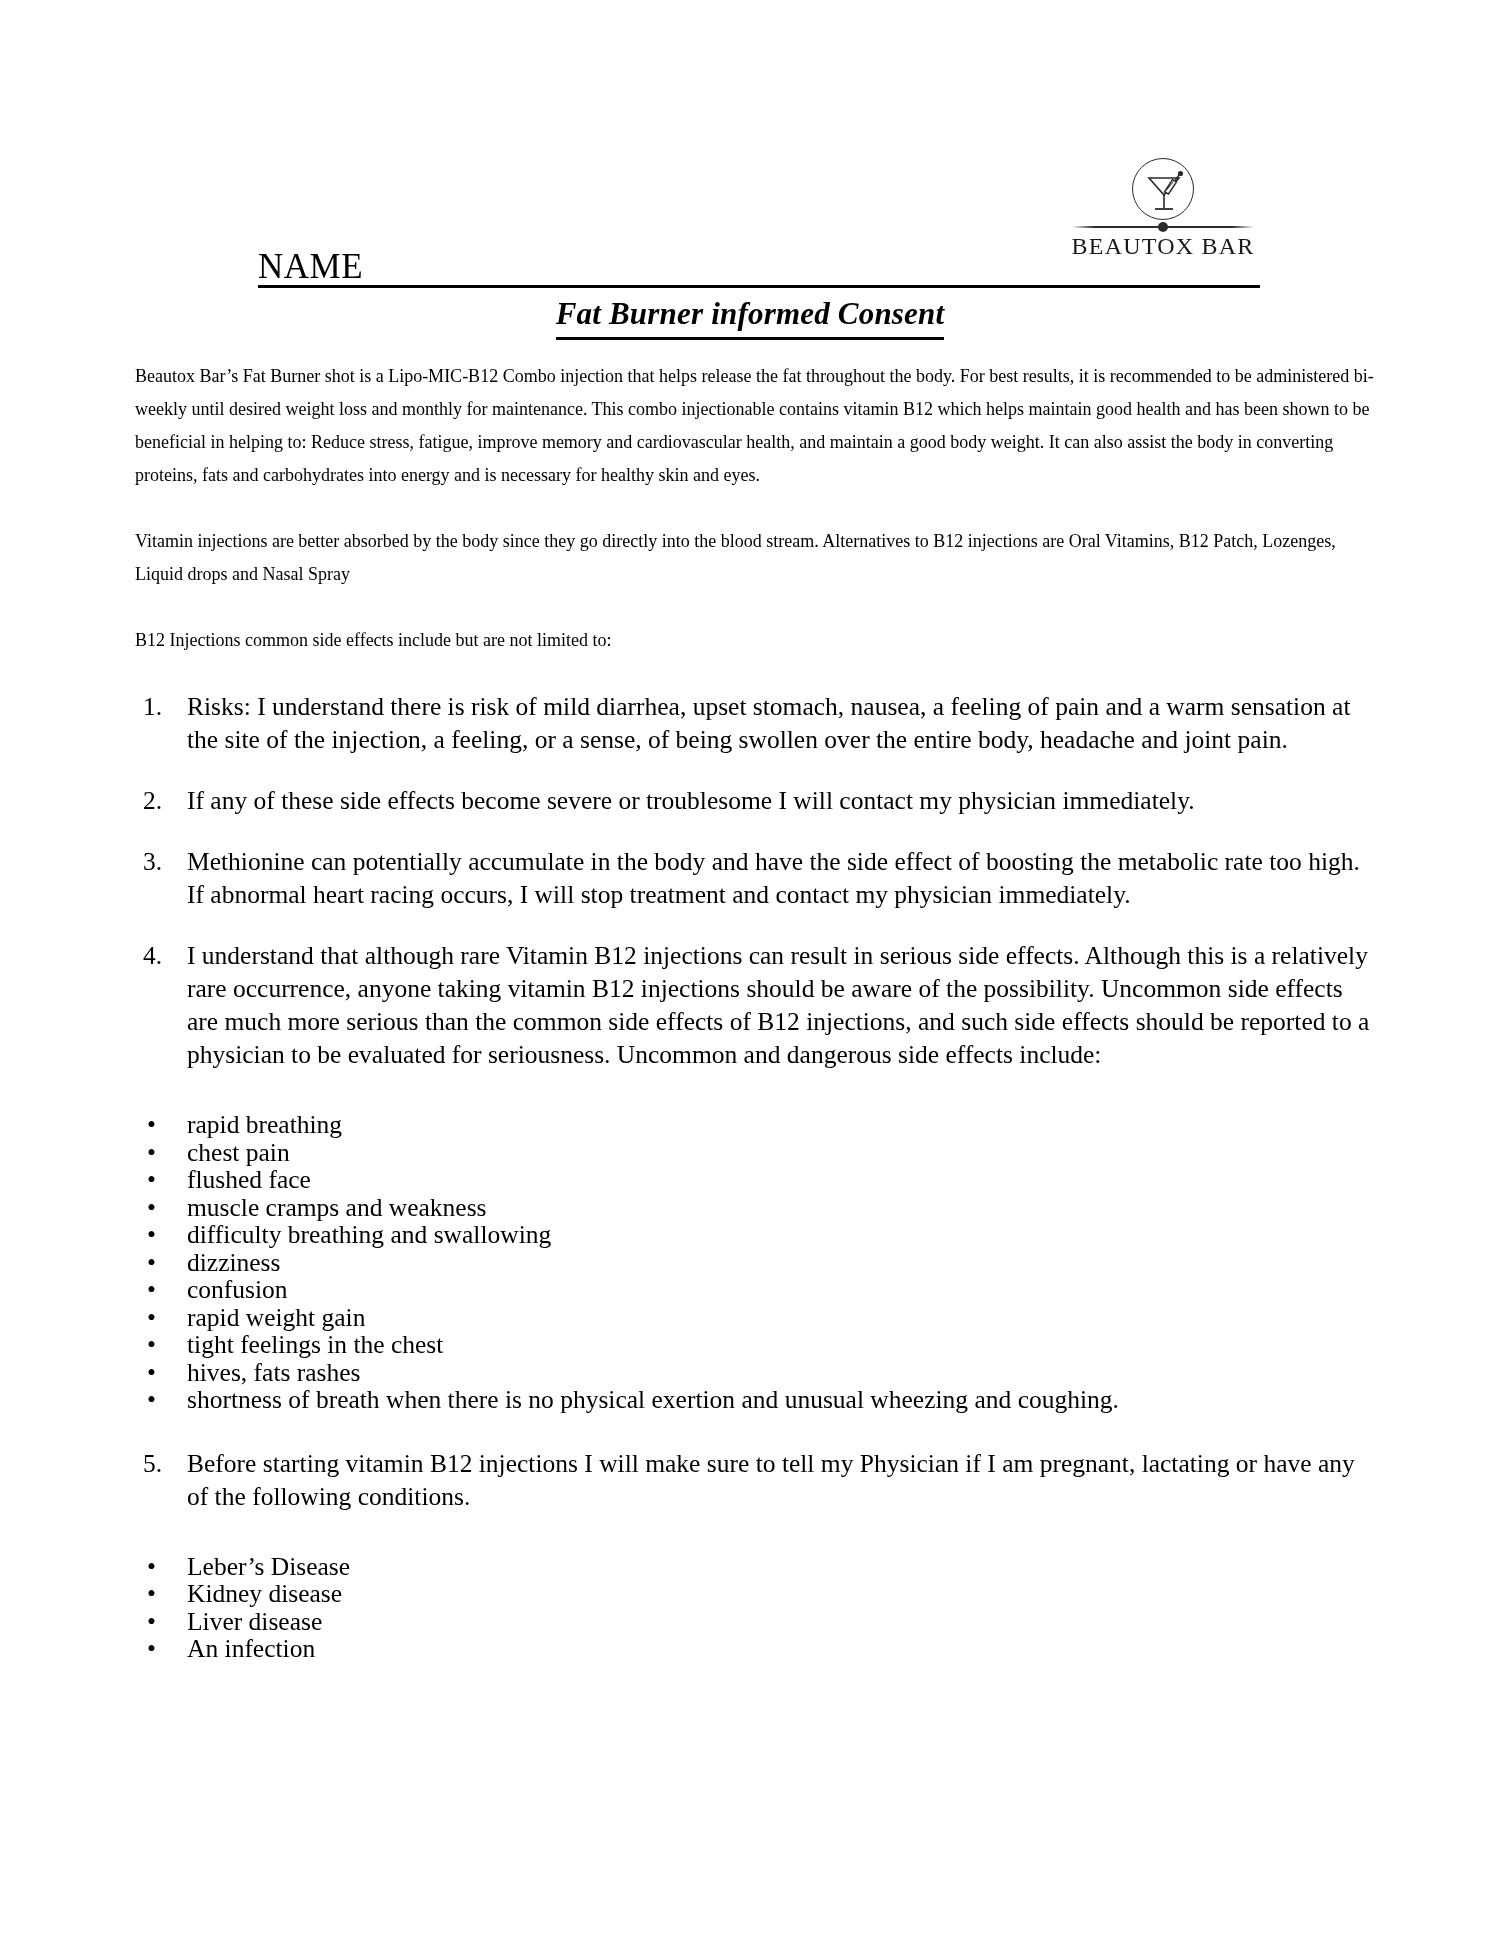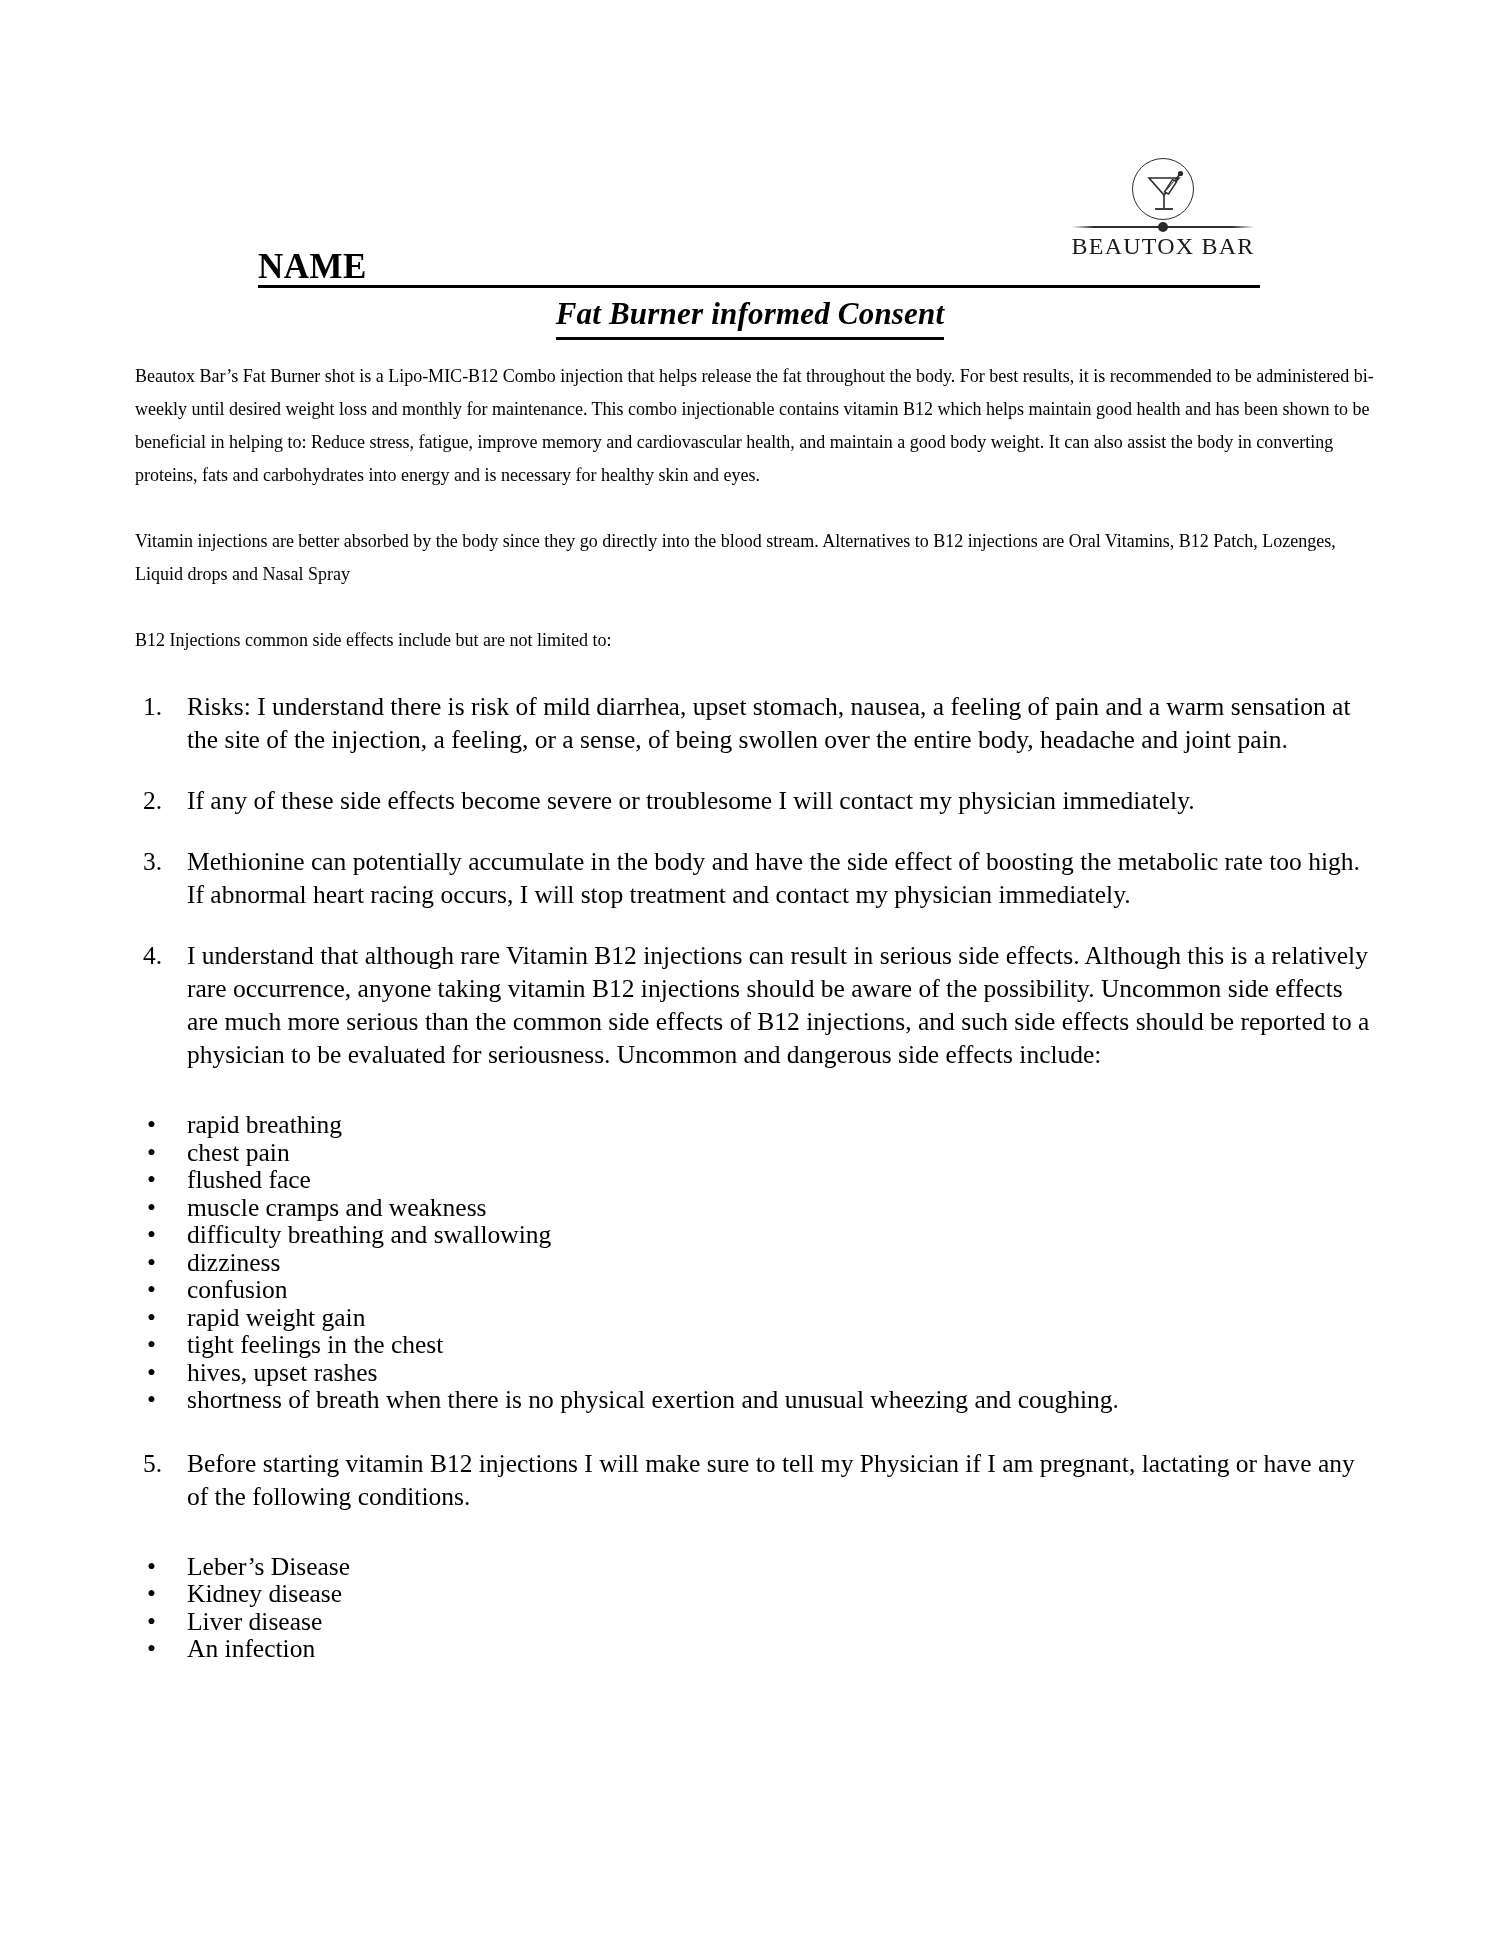--- a/index.html
+++ b/index.html
@@ -82,21 +82,21 @@
     left: 258px;
     top: 244px;
     width: 1002px;
     height: 44px;
   }
   .name-label {
     position: absolute;
     left: 0;
     bottom: 4px;
     font-size: 35px;
-    font-weight: bold;
+    font-weight: normal;
     letter-spacing: 0.5px;
     line-height: 1;
   }
   .name-line {
     position: absolute;
     left: 0;
     right: 0;
     bottom: 0;
     height: 3px;
     background: #000;
@@ -279,21 +279,21 @@
       <li>
         <span class="bullet">•</span>
         <span>rapid weight gain</span>
       </li>
       <li>
         <span class="bullet">•</span>
         <span>tight feelings in the chest</span>
       </li>
       <li>
         <span class="bullet">•</span>
-        <span>hives, upset rashes</span>
+        <span>hives, fats rashes</span>
       </li>
       <li>
         <span class="bullet">•</span>
         <span>shortness of breath when there is no physical exertion and unusual wheezing and coughing.</span>
       </li>
     </ul>
 
     <div class="gap-lg"></div>
 
     <ol class="num-list">

